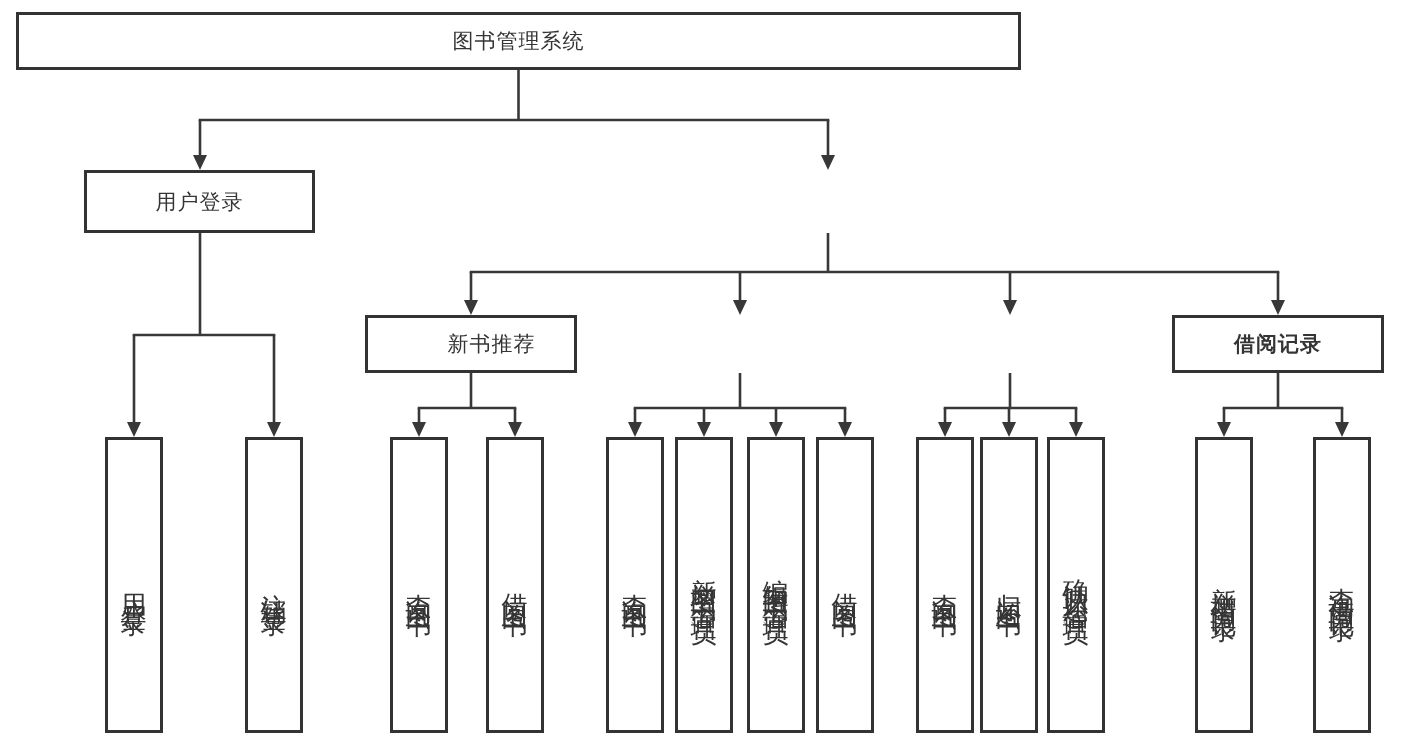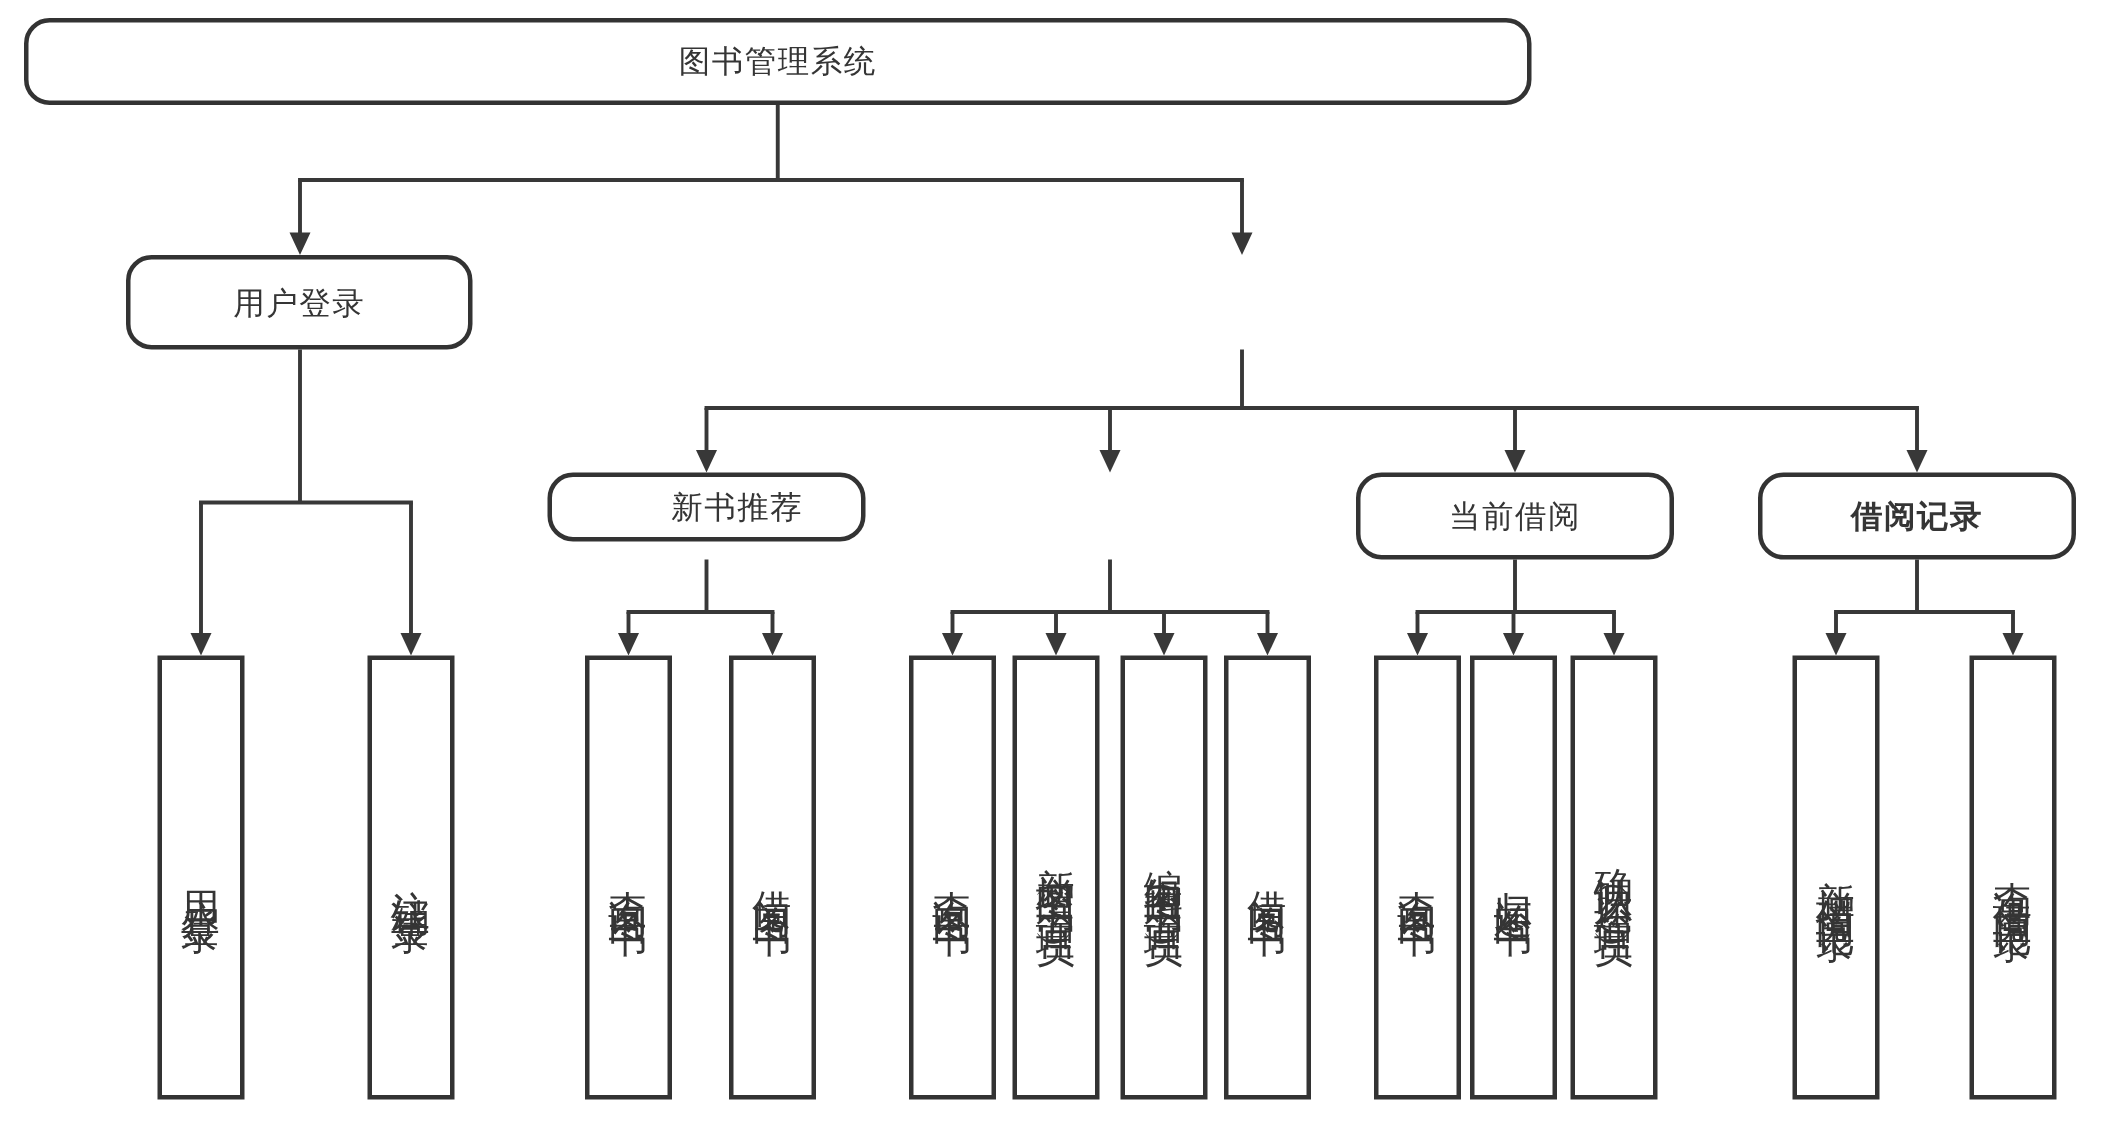--- a/index.html
+++ b/index.html
@@ -40,21 +40,20 @@
     border: 3px solid var(--border);
     display: flex;
     align-items: center;
     justify-content: center;
     color: var(--text);
   }
   .hbox {
     font-size: 21px;
     letter-spacing: 1px;
     white-space: nowrap;
-    border-radius: 17px;
   }
   .vbox span {
     writing-mode: vertical-rl;
     text-orientation: mixed;
     font-size: 26px;
     line-height: 1;
     letter-spacing: 6px;
     white-space: nowrap;
   }
   .watermark {
@@ -139,22 +138,21 @@
       <path d="M1342 408 V423"></path>
       <polygon points="1217,422 1231,422 1224,437"></polygon>
       <polygon points="1335,422 1349,422 1342,437"></polygon>
     </g>
   </svg>
 
   <div class="box hbox" style="left:16px; top:12px; width:1005px; height:58px;">图书管理系统</div>
 
   <div class="box hbox" style="left:84px; top:170px; width:231px; height:63px;">用户登录</div>
 
-  <div class="box hbox" style="left:365px; top:315px; width:212px; height:46px;padding-left:41px;">新书推荐</div>
-  <div class="box hbox" style="left:904px; top:315px; width:212px; height:58px;">当前借阅</div>
+  <div class="box hbox" style="left:365px; top:315px; width:212px; height:58px;padding-left:41px;">新书推荐</div>
   <div class="box hbox" style="left:1172px; top:315px; width:212px; height:58px;font-weight:bold;">借阅记录</div>
 
   <div class="box vbox" style="left:105px; top:437px; width:58px; height:296px;">
     <span>用户登录</span>
   </div>
   <div class="box vbox" style="left:245px; top:437px; width:58px; height:296px;">
     <span>注销登录</span>
   </div>
 
   <div class="box vbox" style="left:390px; top:437px; width:58px; height:296px;">

